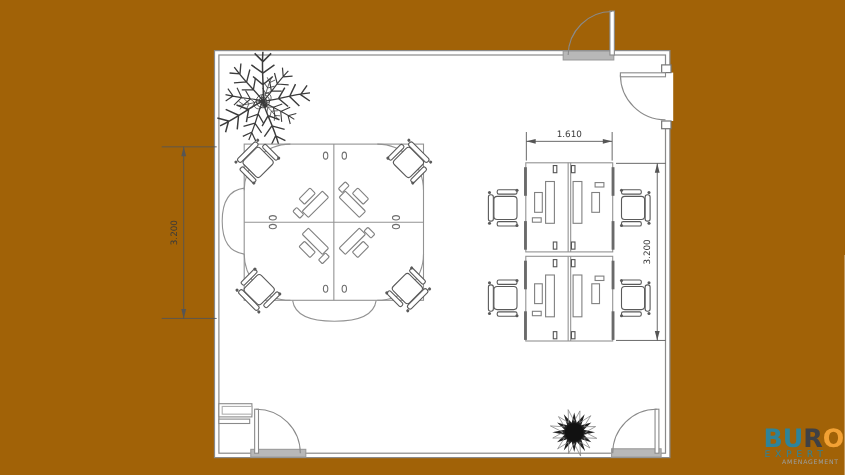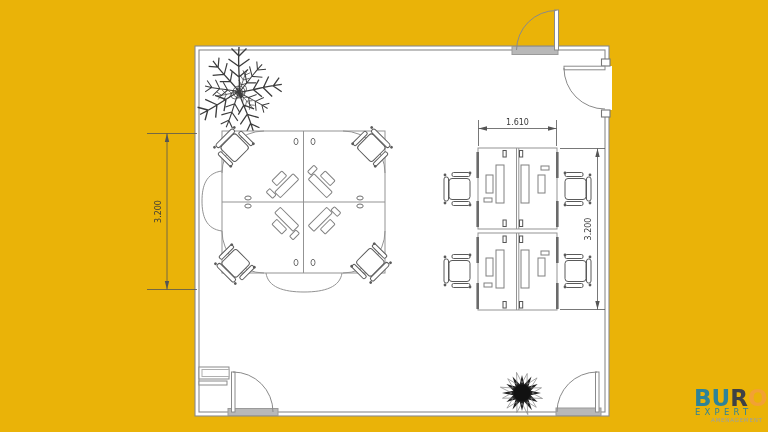--- a/index.html
+++ b/index.html
@@ -1,16 +1,16 @@
 <!DOCTYPE html>
 <html><head>
 <meta charset="utf-8">
 <style>
   html,body{margin:0;padding:0;background:#ffffff;}
-  .stage{position:relative;width:768px;height:432px;background:#eab308;overflow:hidden;}
+  .stage{position:relative;width:768px;height:432px;background:#a16207;overflow:hidden;}
   svg{position:absolute;left:0;top:0;}
   svg text{font-family:"DejaVu Sans","Liberation Sans",sans-serif;}
   .dimtext{font-size:8px;fill:#3a3a3a;}
   .logo-buro{font-size:23px;font-weight:bold;}
   .logo-expert{font-size:8.5px;letter-spacing:4.2px;}
   .logo-amng{font-size:5.6px;letter-spacing:0.7px;}
 </style>
 </head>
 <body>
 

